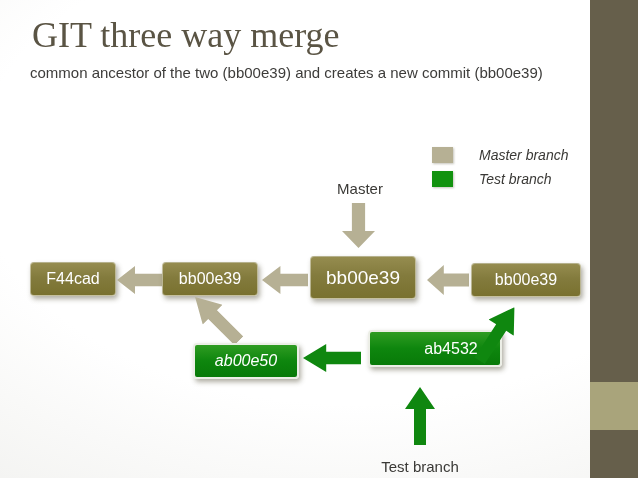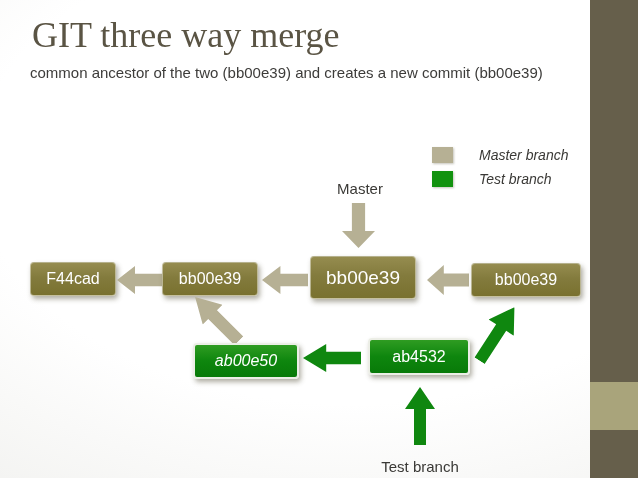--- a/index.html
+++ b/index.html
@@ -71,21 +71,21 @@
   <div class="arrow tan left" style="left:427px;top:265px;width:42px;height:30px;"></div>
 
   <div class="box master" style="left:471px;top:263px;width:108px;height:32px;">bb00e39</div>
 
   <div class="arrow tan left" style="left:186px;top:305px;width:62px;height:28px;transform:rotate(45deg);"></div>
 
   <div class="box test" style="left:193px;top:343px;width:102px;height:32px;font-style:italic;">ab00e50</div>
 
   <div class="arrow green left" style="left:303px;top:344px;width:58px;height:28px;"></div>
 
-  <div class="box test" style="left:368px;top:338px;width:98px;height:33px;">ab4532</div>
+  <div class="box test" style="left:368px;top:330px;width:98px;height:33px;padding-left:32px;">ab4532</div>
 
   <div class="arrow green up" style="left:482px;top:302px;width:30px;height:64px;transform:rotate(33deg);"></div>
 
   <div class="arrow green up" style="left:405px;top:387px;width:30px;height:58px;"></div>
 
   <div class="pointer-label" style="left:368px;top:458px;width:104px;">Test branch</div>
 
   <div class="sidebar">
     <div class="sidebar-band"></div>
   </div>

